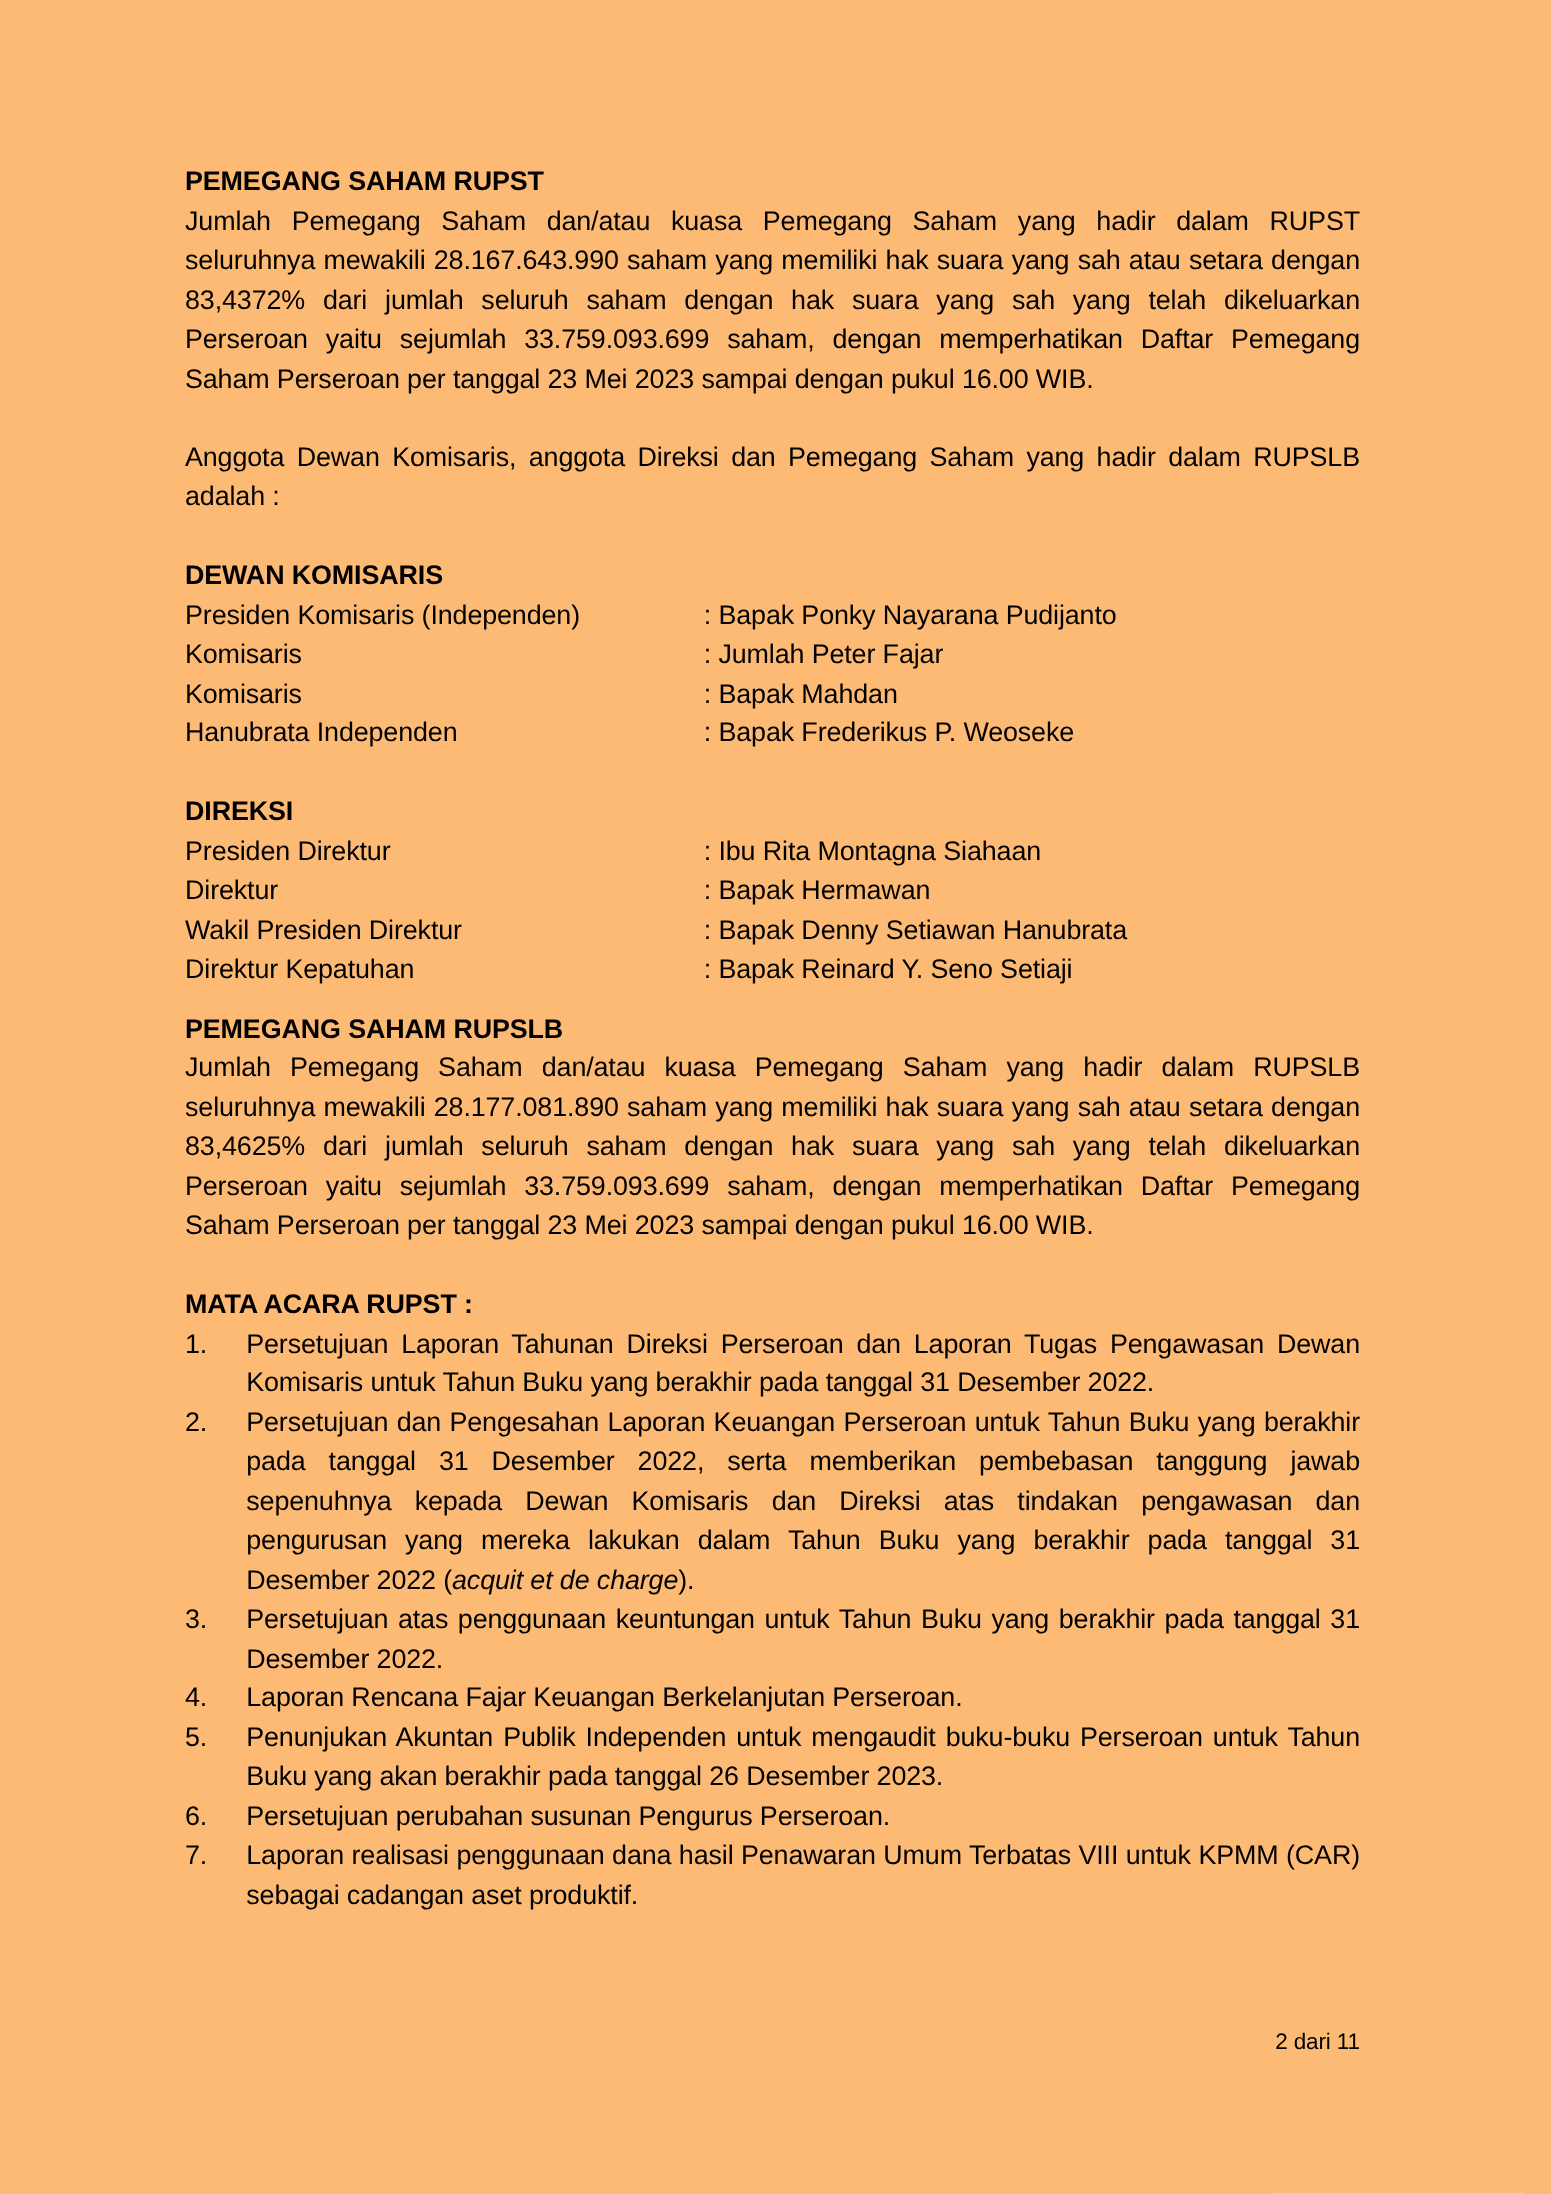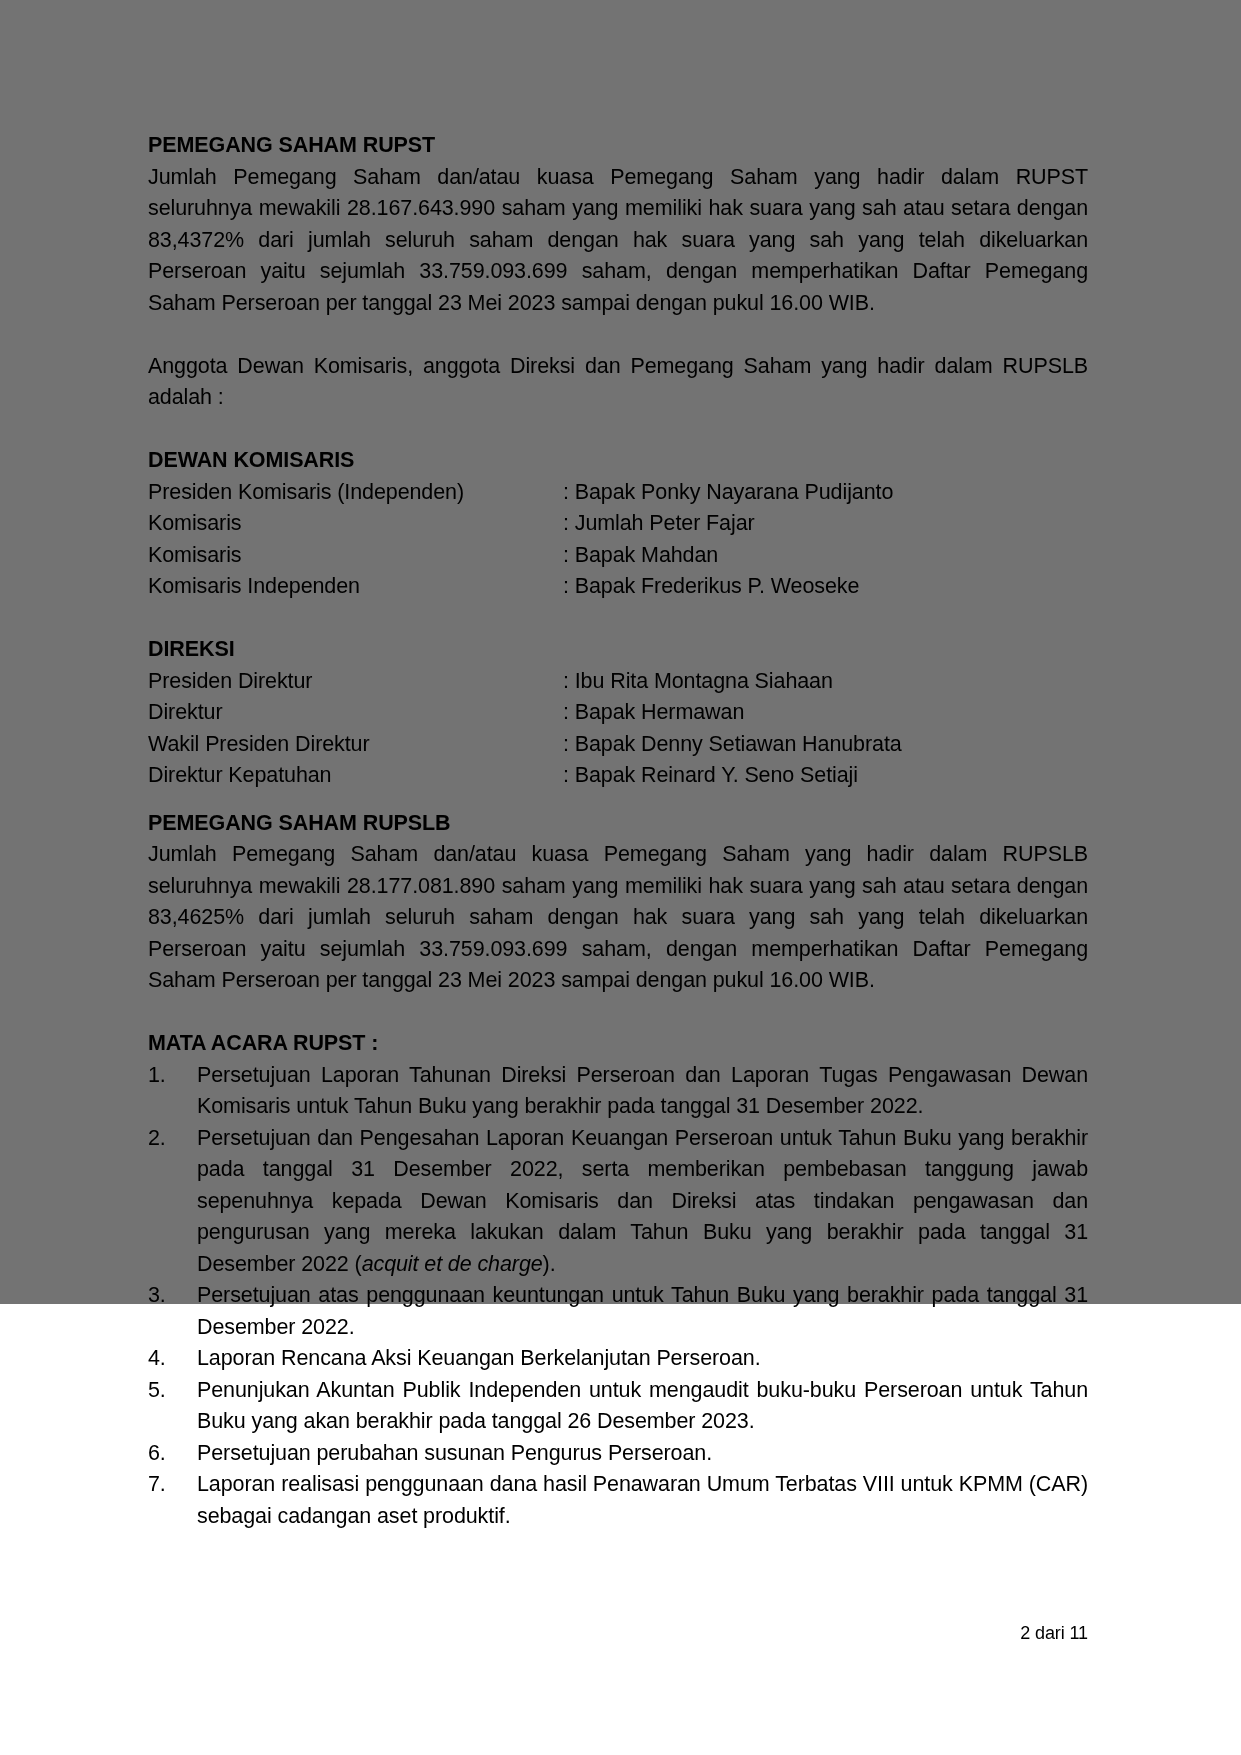--- a/index.html
+++ b/index.html
@@ -12,22 +12,22 @@
     height: 1755px;
     font-family: "Liberation Sans", sans-serif;
     color: #000000;
     position: relative;
     overflow: hidden;
   }
   .page {
     position: absolute;
     top: 0; left: 0;
     width: 1241px;
-    height: 1304px;
-    background: #737373;
+    height: 1755px;
+    background: #fdba74;
   }
   .content {
     position: absolute;
     left: 148px;
     top: 130px;
     width: 940px;
   }
   .para {
     font-size: 21.5px;
     line-height: 31.5px;
@@ -123,21 +123,21 @@
     </div>
     <div class="officer-row">
       <div class="officer-label">Komisaris</div>
       <div class="officer-value">: Jumlah Peter Fajar</div>
     </div>
     <div class="officer-row">
       <div class="officer-label">Komisaris</div>
       <div class="officer-value">: Bapak Mahdan</div>
     </div>
     <div class="officer-row">
-      <div class="officer-label">Komisaris Independen</div>
+      <div class="officer-label">Hanubrata Independen</div>
       <div class="officer-value">: Bapak Frederikus P. Weoseke</div>
     </div>
 
     <div class="spacer-line"></div>
 
     <div class="bold-head">DIREKSI</div>
 
     <div class="officer-row">
       <div class="officer-label">Presiden Direktur</div>
       <div class="officer-value">: Ibu Rita Montagna Siahaan</div>
@@ -174,21 +174,21 @@
       <div class="agenda-text"><span>Persetujuan dan Pengesahan Laporan Keuangan Perseroan untuk Tahun Buku yang berakhir pada tanggal 31 Desember 2022, serta memberikan pembebasan tanggung jawab sepenuhnya kepada Dewan Komisaris dan Direksi atas tindakan pengawasan dan pengurusan yang mereka lakukan dalam Tahun Buku yang berakhir pada tanggal 31 Desember 2022 (</span><span class="ital">acquit et de charge</span><span>).</span></div>
     </div>
 
     <div class="agenda-item">
       <div class="agenda-num">3.</div>
       <div class="agenda-text">Persetujuan atas penggunaan keuntungan untuk Tahun Buku yang berakhir pada tanggal 31 Desember 2022.</div>
     </div>
 
     <div class="agenda-item">
       <div class="agenda-num">4.</div>
-      <div class="agenda-text nojustify">Laporan Rencana Aksi Keuangan Berkelanjutan Perseroan.</div>
+      <div class="agenda-text nojustify">Laporan Rencana Fajar Keuangan Berkelanjutan Perseroan.</div>
     </div>
 
     <div class="agenda-item">
       <div class="agenda-num">5.</div>
       <div class="agenda-text">Penunjukan Akuntan Publik Independen untuk mengaudit buku-buku Perseroan untuk Tahun Buku yang akan berakhir pada tanggal 26 Desember 2023.</div>
     </div>
 
     <div class="agenda-item">
       <div class="agenda-num">6.</div>
       <div class="agenda-text nojustify">Persetujuan perubahan susunan Pengurus Perseroan.</div>

